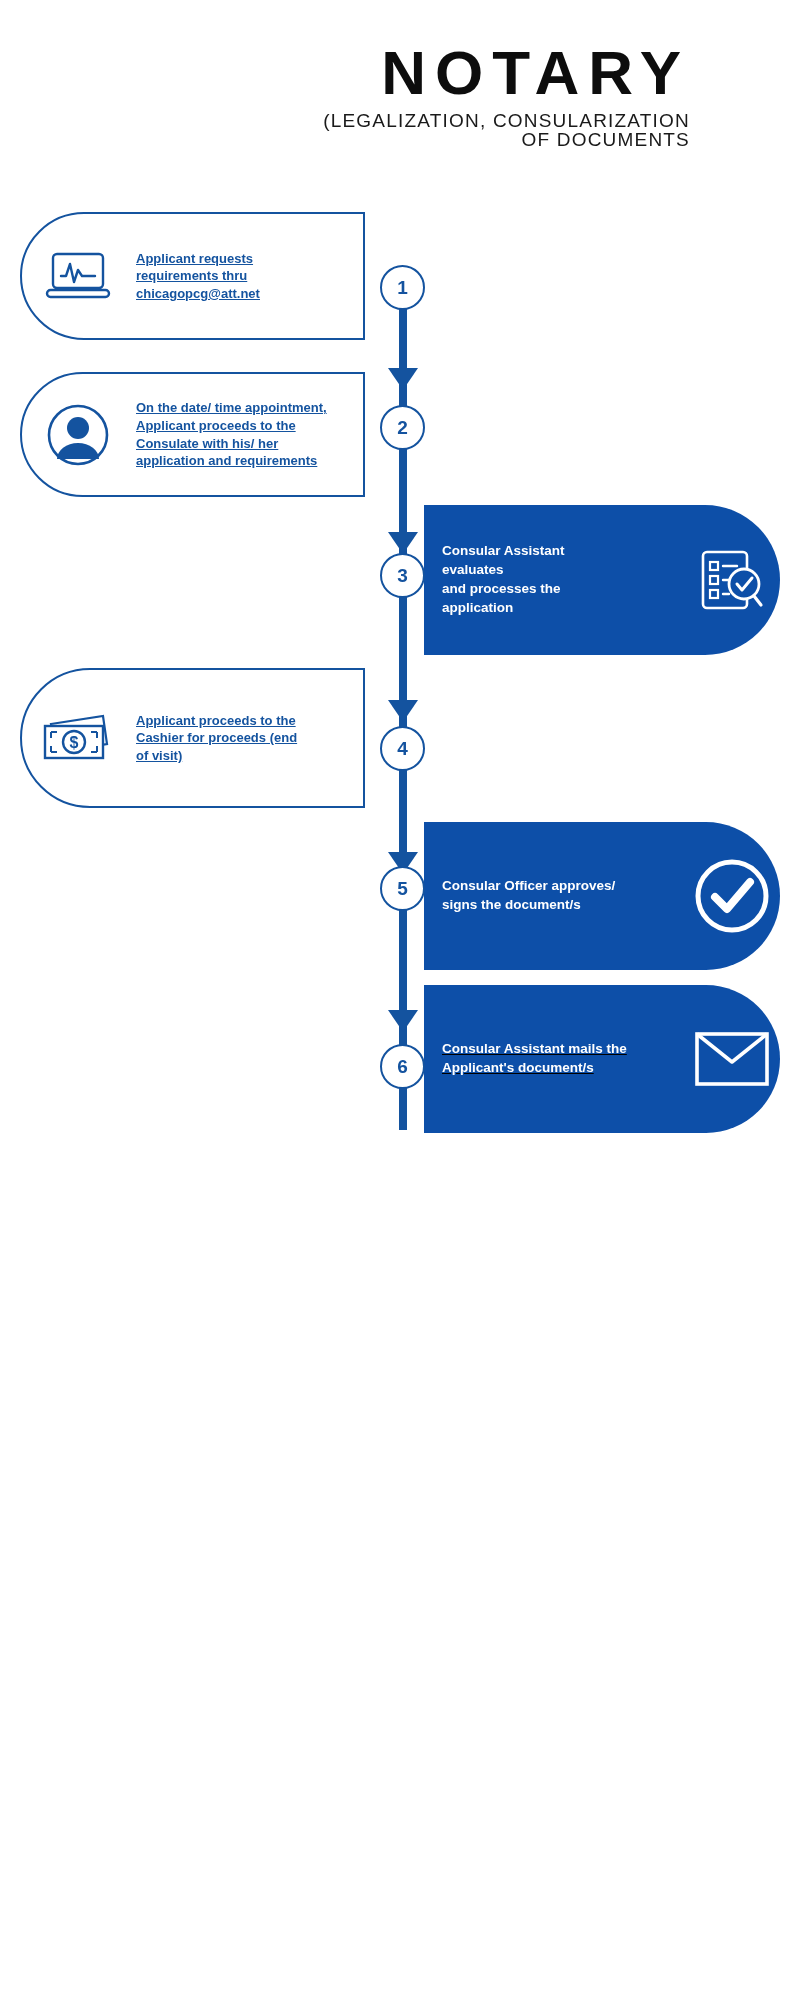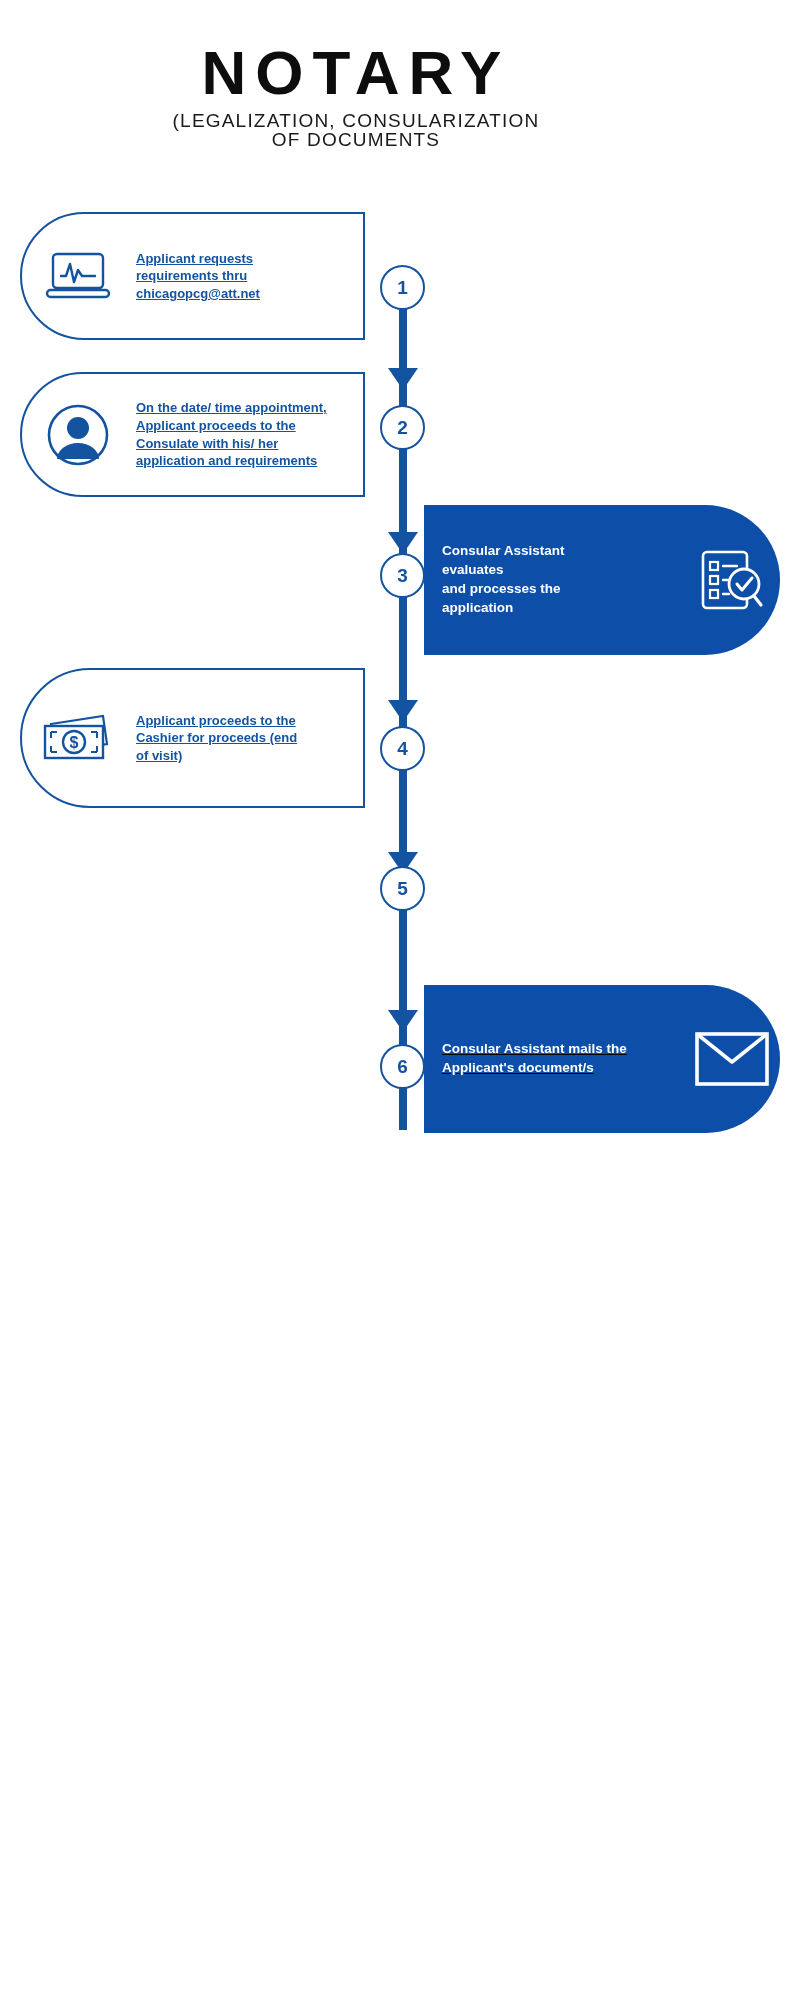--- a/index.html
+++ b/index.html
@@ -16,23 +16,23 @@
     width: 800px;
     height: 2000px;
     background: #ffffff;
     overflow: hidden;
   }
 
   
   .header {
     position: absolute;
     top: 40px;
-    left: 12px;
+    left: 2px;
     width: 688px;
-    text-align: center;
+    text-align: right;
   }
   .title {
     font-size: 62px;
     font-weight: 700;
     letter-spacing: 9px;
     color: #0d0d0d;
     line-height: 1.05;
     font-family: "Liberation Sans", sans-serif;
   }
   .subtitle {
@@ -244,20 +244,32 @@
       </svg>
     </div>
     <div class="ltext">
       <div>Applicant proceeds to the</div>
       <div>Cashier for proceeds (end</div>
       <div>of visit)</div>
     </div>
   </div>
   <div class="step-num" style="top:726px;">4</div>
 
+  <div class="card-right" style="top:822px; height:148px;">
+    <div class="rtext">
+      <div>Consular Officer approves/</div>
+      <div>signs the document/s</div>
+    </div>
+    <div class="ricon">
+      <svg width="76" height="76" viewBox="0 0 76 76">
+        <circle cx="38" cy="38" r="34" fill="none" stroke="#ffffff" stroke-width="5"></circle>
+        <polyline points="21,39 33,51 56,24" fill="none" stroke="#ffffff" stroke-width="8" stroke-linecap="round" stroke-linejoin="round"></polyline>
+      </svg>
+    </div>
+  </div>
   <div class="step-num" style="top:866px;">5</div>
 
   <div class="card-right" style="top:985px; height:148px;text-decoration:underline;">
     <div class="rtext">
       <div>Consular Assistant mails the</div>
       <div>Applicant's document/s</div>
     </div>
     <div class="ricon">
       <svg width="76" height="56" viewBox="0 0 76 56">
         <rect x="3" y="3" width="70" height="50" fill="none" stroke="#ffffff" stroke-width="3.6"></rect>

